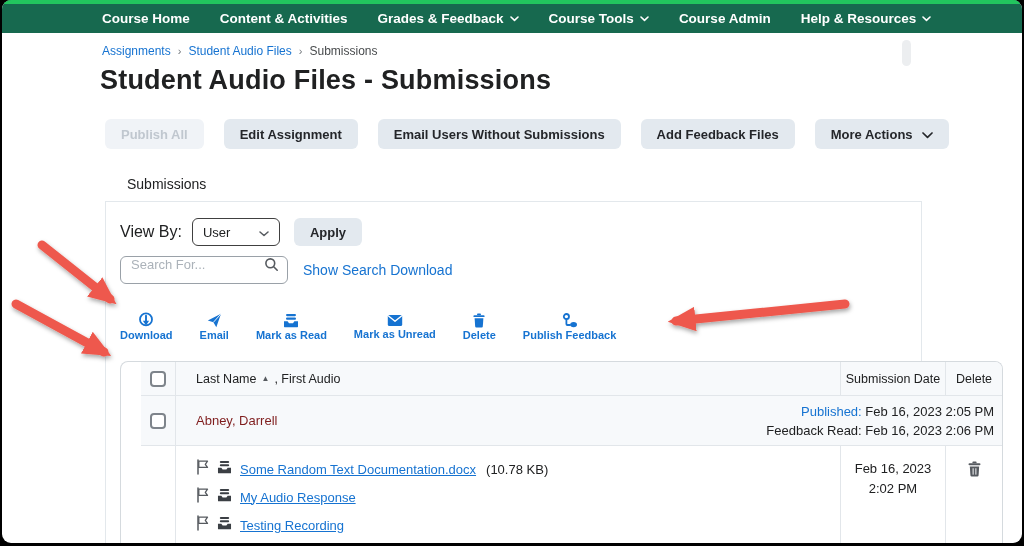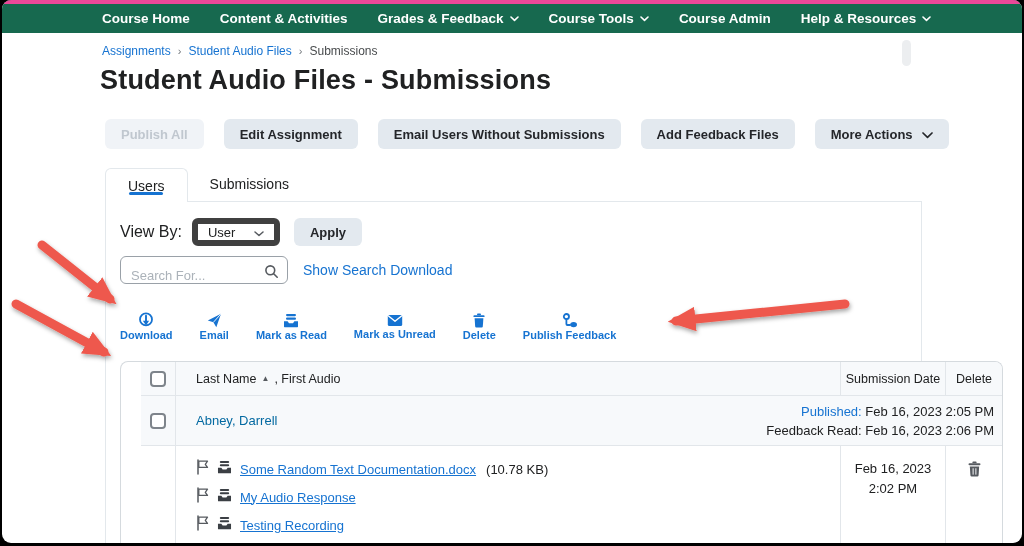--- a/index.html
+++ b/index.html
@@ -1,20 +1,20 @@
 <!DOCTYPE html>
 <html><head>
 <meta charset="utf-8">
 <style>
   * { box-sizing: border-box; margin: 0; padding: 0; }
   html,body { width:1024px; height:546px; background:#000; font-family:"Liberation Sans", sans-serif; }
   .window { position:absolute; inset:0 2px 3px 2px; background:#fff; border-radius:9px; overflow:hidden; }
 
   
-  .topbar { height:33px; background:#17694f; border-top:4px solid #ec4899; display:flex; align-items:center; gap:30px; padding-left:100px; }
+  .topbar { height:33px; background:#17694f; border-top:4px solid #22c55e; display:flex; align-items:center; gap:30px; padding-left:100px; }
   .nav-item { color:#fff; font-size:13.5px; font-weight:600; display:flex; align-items:center; gap:6px; cursor:pointer; white-space:nowrap; }
   .nav-item svg { display:block; }
 
   
   .breadcrumb { margin:11px 0 0 100px; display:flex; align-items:center; gap:7px; font-size:12px; }
   .crumb-link { color:#1673d1; cursor:pointer; }
   .crumb-sep { color:#72777c; font-size:11px; }
   .crumb-current { color:#494c4e; }
 
   
@@ -29,25 +29,25 @@
   .tabs { margin:18px 0 0 103px; display:flex; align-items:flex-end; position:relative; z-index:2; }
   .tab { height:34px; padding:0 22px; display:flex; align-items:center; font-size:14px; color:#202122; cursor:pointer; position:relative; }
   .tab.active { background:#fff; border:1px solid #e3e8ec; border-bottom:none; border-radius:6px 6px 0 0; margin-bottom:-1px; }
   .tab.active .tab-underline { position:absolute; bottom:7px; left:50%; transform:translateX(-50%); width:34px; height:3px; background:#1673d1; border-radius:2px; }
 
   
   .panel { width:817px; margin-left:103px; border:1px solid #e3e8ec; border-bottom:none; min-height:341px; padding:16px 0 0 14px; background:#fff; position:relative; z-index:1; }
 
   .viewby-row { display:flex; align-items:center; gap:10px; }
   .viewby-label { font-size:16px; color:#202122; }
-  .select { height:28px; min-width:88px; border:6px solid #404040; border-radius:6px; background:#fff; display:flex; align-items:center; justify-content:space-between; gap:12px; padding:0 10px; font-size:13px; color:#202122; cursor:pointer; }
+  .select { height:28px; min-width:88px; border:1px solid #404040; border-radius:6px; background:#fff; display:flex; align-items:center; justify-content:space-between; gap:12px; padding:0 10px; font-size:13px; color:#202122; cursor:pointer; }
   .apply-btn { height:28px; margin-left:4px; }
 
   .search-row { margin-top:10px; display:flex; align-items:center; gap:15px; }
-  .searchbox { width:168px; height:28px; border:1px solid #9aa1a8; border-radius:6px; display:flex; align-items:flex-end; padding:0 8px 0 10px; background:#fff; }
+  .searchbox { width:168px; height:28px; border:1px solid #9aa1a8; border-radius:6px; display:flex; align-items:flex-start; padding:0 8px 0 10px; background:#fff; }
   .searchbox input { border:none; outline:none; flex:1; min-width:0; font-size:13px; color:#202122; font-family:inherit; background:transparent; }
   .searchbox input::placeholder { color:#abb2b9; }
   .text-link { font-size:14px; color:#1673d1; cursor:pointer; }
 
   .action-bar { margin-top:28px; display:flex; align-items:center; gap:27px; }
   .action { display:flex; align-items:center; gap:1px; color:#1673d1; font-size:11px; font-weight:700; cursor:pointer; white-space:nowrap;flex-direction:column; }
   .action svg { display:block; }
 
   
   .table { margin-top:20px; width:883px; border:1px solid #d5dade; border-bottom:none; border-radius:8px 8px 0 0; overflow:hidden;padding-left:20px; }
@@ -57,21 +57,21 @@
   .col-date { width:105px; flex:none; }
   .col-del { width:57px; flex:none; }
   .thead { height:33px; background:#f7f9fb; align-items:stretch; font-size:12.5px; color:#202122; }
   .thead .col-name { display:flex; align-items:center; padding-left:20px; gap:3px; }
   .thead .col-date, .thead .col-del { display:flex; align-items:center; justify-content:center; border-left:1px solid #e2e6ea; }
   .sort-arrow { font-size:8px; color:#565a5f; margin:0 2px; }
   .checkbox { width:16px; height:16px; border:2px solid #7e848b; border-radius:4px; background:#fff; cursor:pointer; }
 
   .row-user { border-top:1px solid #e2e6ea; background:#f7f9fb; height:50px; }
   .row-user .user-cell { flex:1; display:flex; align-items:center; justify-content:space-between; padding:0 8px 0 20px; min-width:0; }
-  .user-link { font-size:13px; color:#0369a1; cursor:pointer; }
+  .user-link { font-size:13px; color:#7f1d1d; cursor:pointer; }
   .feedback-block { text-align:right; font-size:13px; line-height:19px; color:#202122; white-space:nowrap; }
   .published-label { color:#1673d1; }
 
   .row-files { border-top:1px solid #e2e6ea; background:#fff; height:113px; }
   .row-files .col-name { padding:13px 0 0 20px; }
   .row-files .col-date { border-left:1px solid #e2e6ea; padding-top:13px; text-align:center; font-size:13px; line-height:20px; color:#202122; }
   .row-files .col-del { border-left:1px solid #e2e6ea; display:flex; justify-content:center; align-items:flex-start; padding-top:13px; }
   .file-line { display:flex; align-items:center; gap:8px; margin-bottom:8px; }
   .file-link { font-size:13px; color:#1673d1; text-decoration:underline; cursor:pointer; }
   .file-size { font-size:13px; color:#202122; margin-left:2px; }
@@ -140,24 +140,20 @@
     <button class="btn">Add Feedback Files</button>
     <button class="btn">
       <span>More Actions</span>
       <span><svg width="11" height="7" viewBox="0 0 11 7">
             <polyline points="1,1 5.5,5.3 10,1" fill="none" stroke="#24262a" stroke-width="1.7" stroke-linecap="round" stroke-linejoin="round"></polyline>
           </svg></span>
     </button>
   </div>
 
   <div class="tabs">
-    <div class="tab active">
-      <span>Users</span>
-      <span class="tab-underline"></span>
-    </div>
     <div class="tab">
       <span>Submissions</span>
     </div>
   </div>
 
   <div class="panel">
 
     <div class="viewby-row">
       <span class="viewby-label">View By:</span>
       <div class="select">

